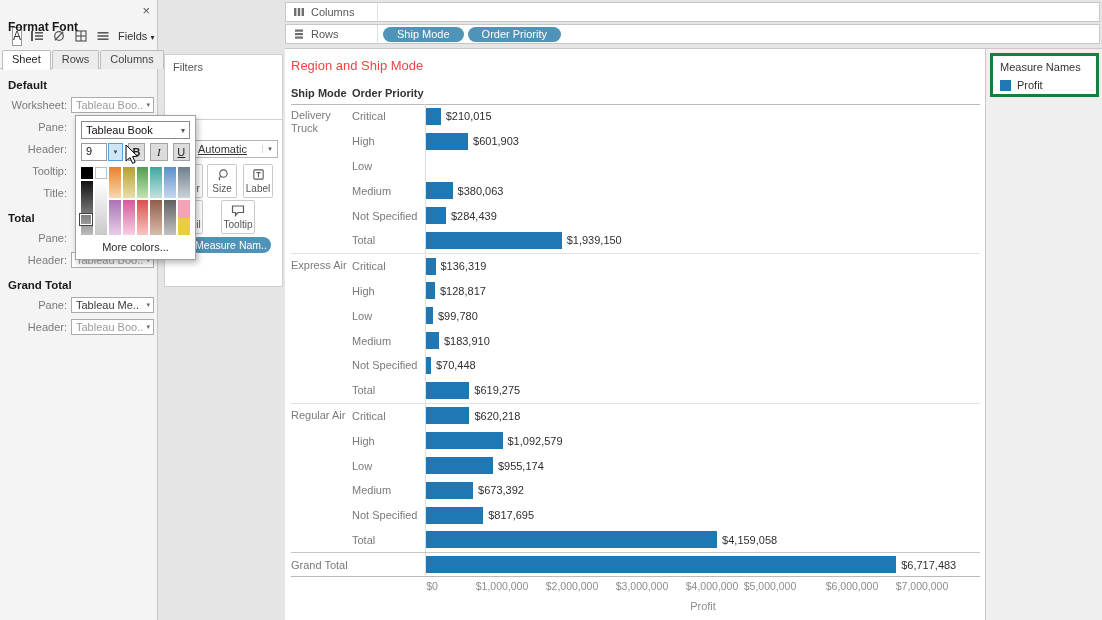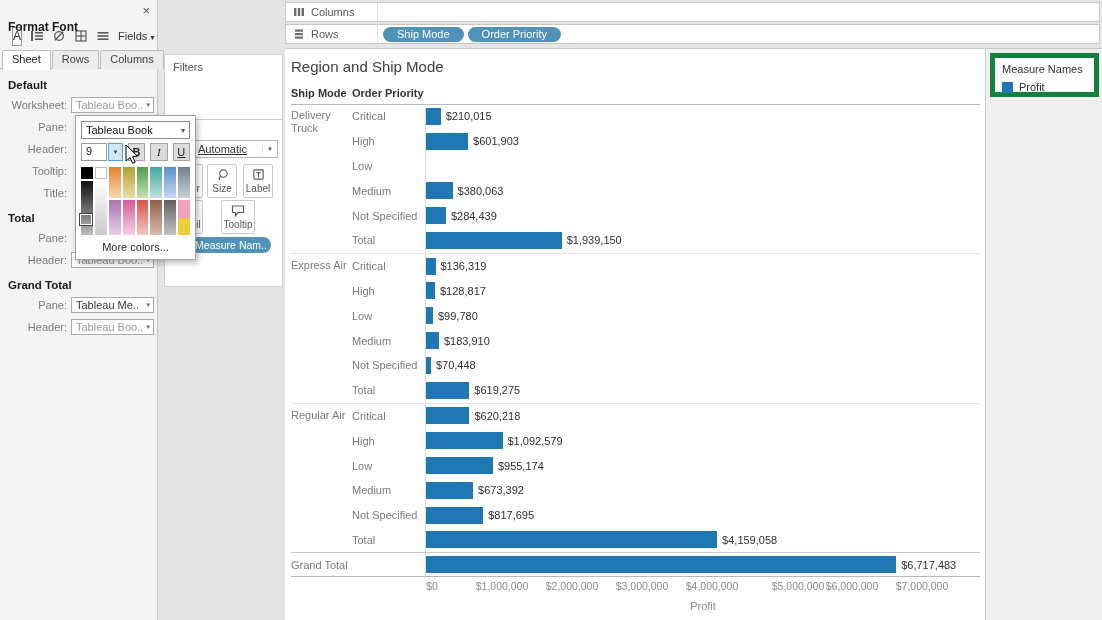--- a/index.html
+++ b/index.html
@@ -69,21 +69,21 @@
   
   .shelf { position:absolute; left:285px; width:815px; height:20px; background:#fff; border:1px solid #c8c8c8; display:flex; align-items:center; }
   #shelf-cols { top:2px; }
   #shelf-rows { top:24px; }
   .shelf-lab { width:92px; height:100%; display:flex; align-items:center; gap:6px; padding-left:7px; border-right:1px solid #e0e0e0; color:#575757; flex:none; }
   .pills { display:flex; gap:4px; padding-left:5px; }
   .pill { height:15px; border-radius:8px; color:#fff; font-size:11px; display:flex; align-items:center; padding:0 14px; white-space:nowrap; }
 
   
   .ws { position:absolute; left:285px; top:48px; width:700px; height:572px; background:#fff; border-top:1px solid #c9c9c9; }
-  .ws-title { position:absolute; left:6px; top:9px; font-size:15px; color:#404040; }
+  .ws-title { position:absolute; left:6px; top:9px; font-size:13px; color:#ef4444; }
   .ws-hdr { position:absolute; top:38px; font-weight:bold; font-size:11px; color:#333; }
   #hdr-ship { left:6px; } #hdr-pri { left:67px; }
   .hdr-line { position:absolute; left:6px; top:55px; width:689px; height:0; border-top:1px solid #b9b9b9; }
   .vaxis { position:absolute; left:140px; top:55px; width:1px; height:471px; background:#dcdcdc; }
   #chart-table { position:absolute; left:0; top:55px; width:700px; }
   .chart-group { position:relative; margin-left:6px; width:689px; }
   .chart-group + .chart-group { border-top:1px solid #e2e2e2; }
   .ship-label { position:absolute; left:0; top:5px; width:58px; color:#7a7a7a; line-height:13px; }
   .chart-row { display:flex; align-items:center; height:24.8px; padding-left:61px; }
   .pri-label { width:74px; flex:none; color:#7a7a7a; }
@@ -91,21 +91,21 @@
   .bar { height:17px; background:#1f77b4; flex:none; }
   .bar-val { margin-left:5px; color:#2f2f2f; white-space:nowrap; }
   .gt-row { margin-left:6px; width:689px; height:25px; border-top:1px solid #c6c6c6; border-bottom:1px solid #b9b9b9; display:flex; align-items:center; }
   .gt-label { width:135px; flex:none; color:#7a7a7a; }
   .ticks { position:absolute; left:141px; top:531px; width:554px; height:14px; }
   .tick { position:absolute; transform:translateX(-50%); color:#8c8c8c; font-size:10.5px; white-space:nowrap; }
   .xlabel { position:absolute; left:141px; top:551px; width:554px; text-align:center; color:#8c8c8c; }
 
   
   .rightbar { position:absolute; left:985px; top:48px; width:117px; height:572px; background:#efefef; border-top:1px solid #c9c9c9; border-left:1px solid #c9c9c9; }
-  .legend-card { position:absolute; left:990px; top:53px; width:109px; height:44px; background:#fff; border:5px solid #15803d; }
+  .legend-card { position:absolute; left:990px; top:53px; width:109px; height:44px; background:#fff; border:3px solid #15803d; }
   .legend-title { padding:5px 0 0 7px; color:#333; }
   .legend-item { display:flex; align-items:center; gap:6px; padding:6px 0 0 7px; }
   .legend-swatch { width:11px; height:11px; flex:none; }
 </style>
 </head>
 <body>
 
 <div id="app">
 
   <div class="fmt-panel">
@@ -426,21 +426,21 @@
           <div class="bar" style="width: 470.2px; background: rgb(31, 119, 180);"></div>
           <span class="bar-val">$6,717,483</span>
         </div>
       </div>
     <div class="ticks">
         <span class="tick" style="left: 6px;">$0</span>
         <span class="tick" style="left: 76px;">$1,000,000</span>
         <span class="tick" style="left: 146px;">$2,000,000</span>
         <span class="tick" style="left: 216px;">$3,000,000</span>
         <span class="tick" style="left: 286px;">$4,000,000</span>
-        <span class="tick" style="left: 372px;">$5,000,000</span>
+        <span class="tick" style="left: 344px;">$5,000,000</span>
         <span class="tick" style="left: 426px;">$6,000,000</span>
         <span class="tick" style="left: 496px; text-align: right;">$7,000,000</span>
       </div>
     <div class="xlabel">Profit</div>
   </div>
 
   <div class="rightbar"></div>
   <div class="legend-card">
     <div class="legend-title">Measure Names</div>
     <div id="legend-items">

